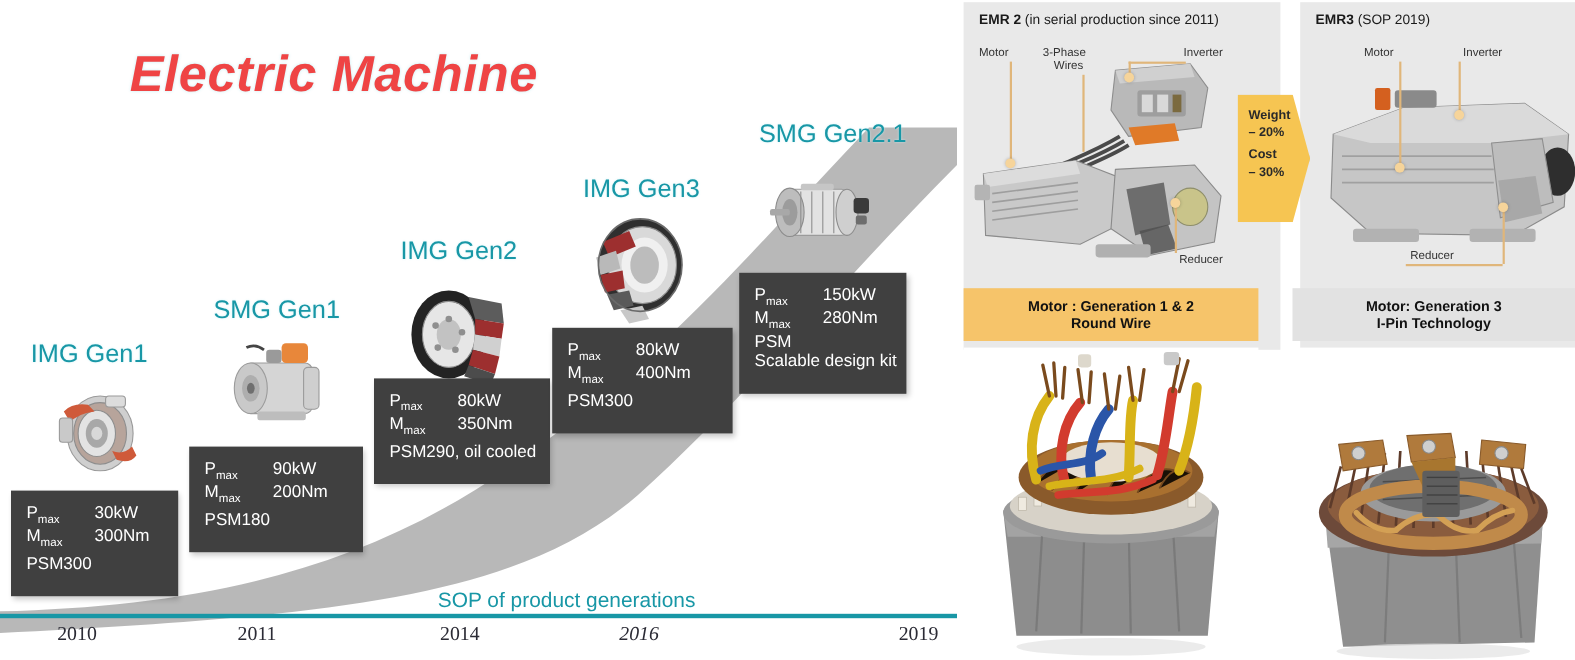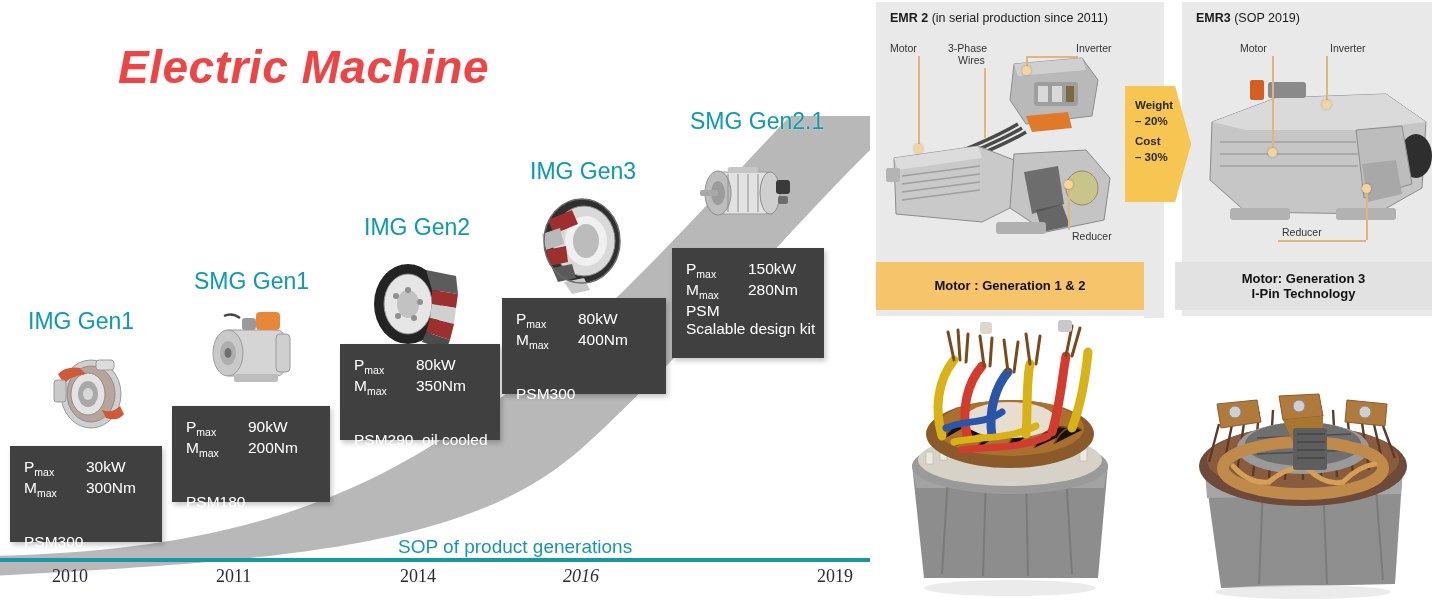--- a/index.html
+++ b/index.html
@@ -32,21 +32,21 @@
 
   .spec-box {
     position: absolute; background: #404040; color: #ffffff;
     box-shadow: 2px 3px 5px rgba(0,0,0,.22);
     padding: 12px 14px 12px 14px;
   }
   .spec-row { display: flex; align-items: baseline; line-height: 1.22; font-size: 15.5px; white-space: nowrap; }
   .spec-key { width: 62px; display: inline-block; }
   .spec-key sub { font-size: 10.5px; }
   .spec-val { }
-  .spec-note { margin-top: 33px; font-size: 15.5px; white-space: nowrap; }
+  .spec-note { margin-top: 4px; font-size: 15.5px; white-space: nowrap; }
 
   .motor-img { position: absolute; }
 
   
   #axis-line { position: absolute; left: 0; top: 558px; width: 870px; height: 4px; background: #1897a6; }
   #axis-caption {
     position: absolute; top: 536px; left: 398px;
     font-size: 19px; color: #1897a6; white-space: nowrap;
   }
   .year-tick {
@@ -342,20 +342,21 @@
 
       <div class="callout" style="left:100px; top:224px;">Reducer</div>
       <div class="lead-line" style="left:96px; top:238px; width:88px; height:1.5px;"></div>
       <div class="lead-line" style="left:184px; top:186px; width:1.5px; height:52px;"></div>
       <div class="lead-dot" style="left:180px; top:182px;"></div>
     </div>
 
     <div class="stator-header" id="stator-header-left">
       <div>
         <div>Motor : Generation 1 &amp; 2</div>
+        <div>Round Wire</div>
       </div>
     </div>
     <div class="stator-header" id="stator-header-right">
       <div>
         <div>Motor: Generation 3</div>
         <div>I-Pin Technology</div>
       </div>
     </div>
 
     <svg class="stator-photo" id="stator-photo-left" viewBox="0 0 268 282">

